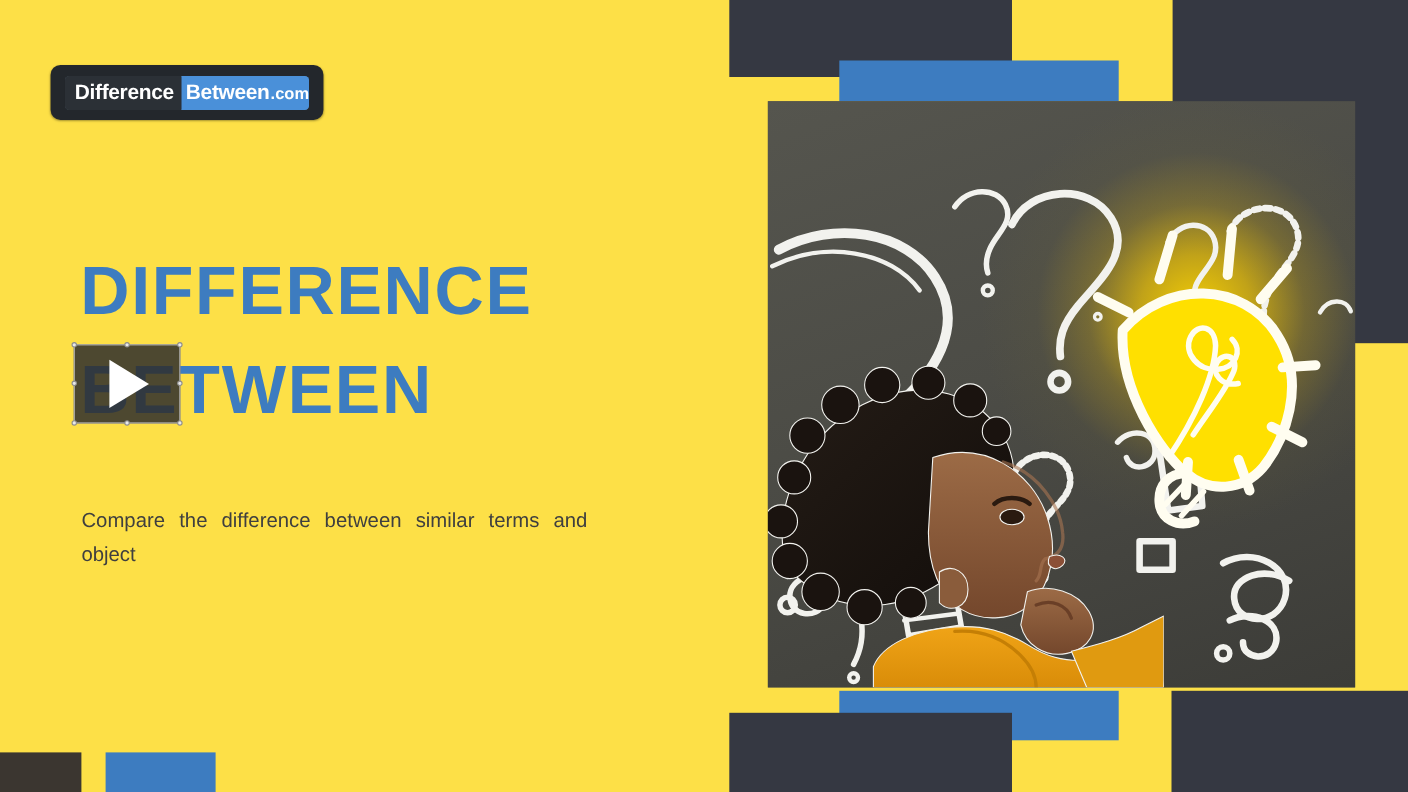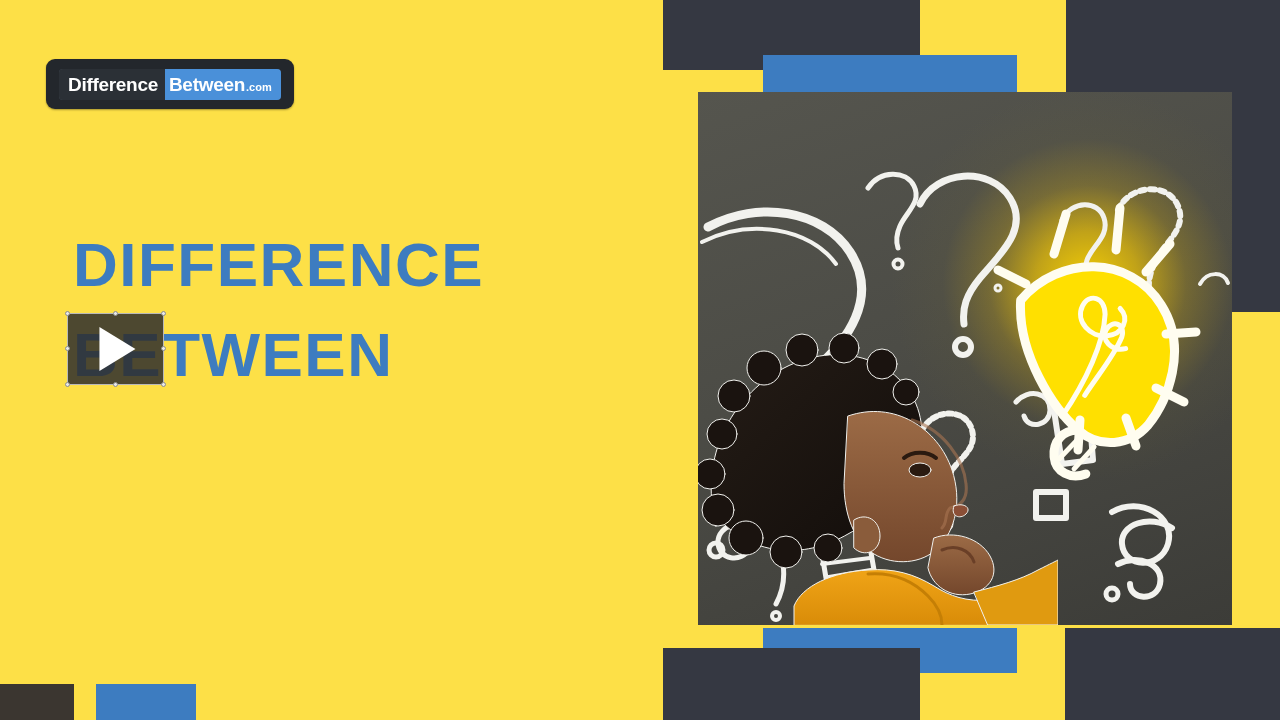--- a/index.html
+++ b/index.html
@@ -78,21 +78,21 @@
     line-height: 31px;
     flex: 1;
     padding-left: 4px;
     letter-spacing: -0.3px;
     white-space: nowrap;
     height: 31px;
     display: flex;
     align-items: baseline;
   }
   .logo-tld {
-    font-size: 11px;
+    font-size: 15px;
     font-weight: bold;
     letter-spacing: 0;
     margin-left: 1px;
   }
 
   
   #title-block {
     position: absolute;
     left: 73px;
     top: 220px;
@@ -337,14 +337,15 @@
     <span class="handle h-nw"></span>
     <span class="handle h-n"></span>
     <span class="handle h-ne"></span>
     <span class="handle h-w"></span>
     <span class="handle h-e"></span>
     <span class="handle h-sw"></span>
     <span class="handle h-s"></span>
     <span class="handle h-se"></span>
   </div>
 
+  <div id="subtitle">Compare the difference between similar terms and object</div>
 
 </div>
 
 </body></html>

